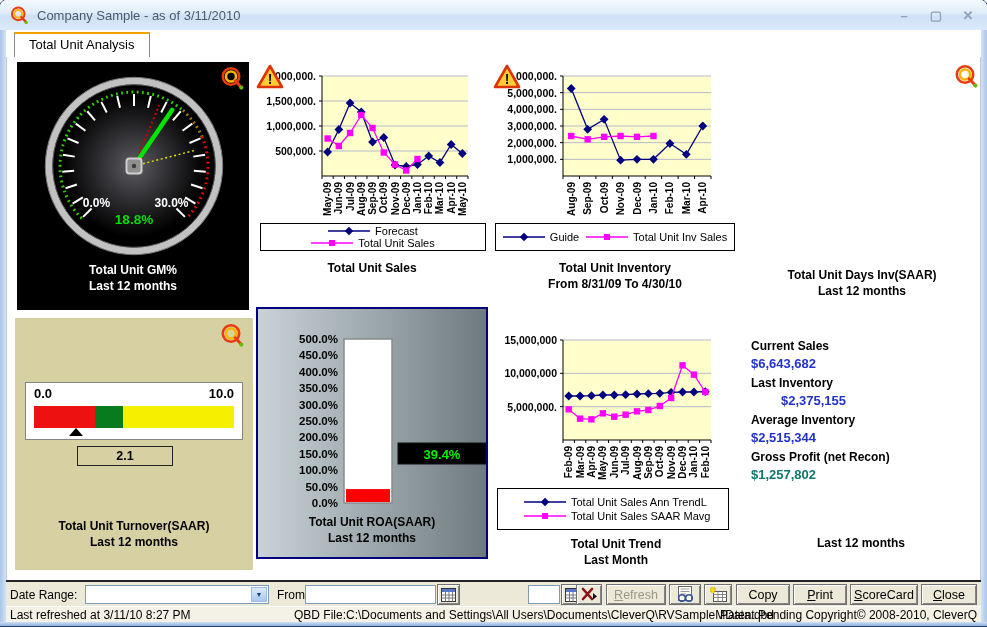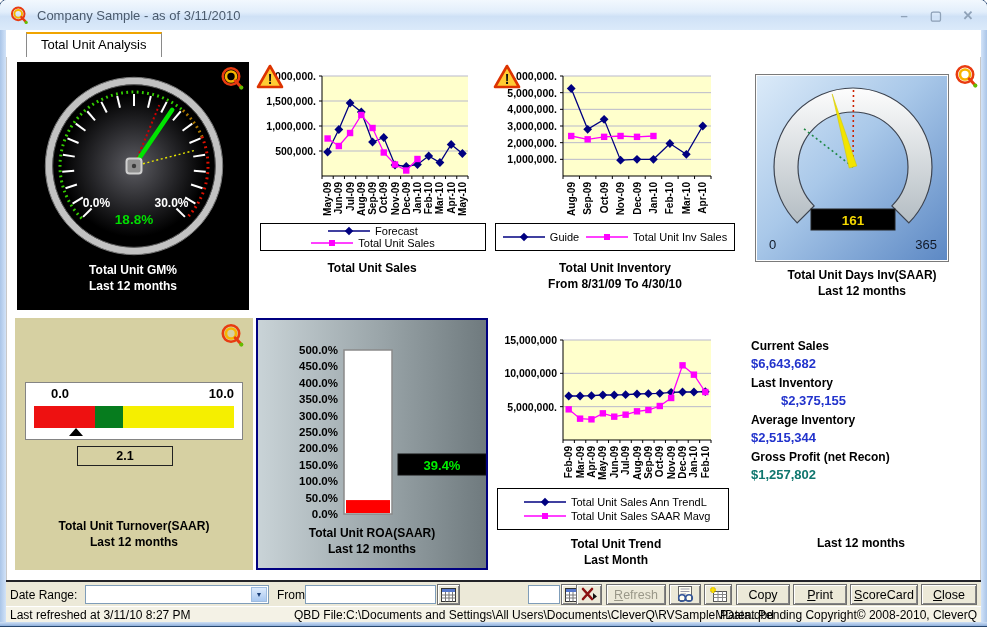--- a/index.html
+++ b/index.html
@@ -10,39 +10,39 @@
     background:linear-gradient(#f2f8fe 0%,#e2eefb 40%,#cfe1f6 55%,#dbeafa 100%);
     border-bottom:1px solid #b4c9e2;display:flex;align-items:center;}
   .title-text{font-size:13px;color:#4a5a6c;margin-left:8px;}
   .win-controls{position:absolute;right:10px;top:0;height:30px;display:flex;align-items:center;gap:14px;}
   .wbtn{font-size:13px;font-weight:bold;color:#8fa2b8;width:18px;text-align:center;cursor:default;}
   .side{position:absolute;top:30px;width:6px;height:592px;background:linear-gradient(90deg,#aac5e8,#d2e3f8);}
   .side.right{background:linear-gradient(90deg,#d2e3f8,#aac5e8);}
   .bottomstrip{position:absolute;left:0;top:622px;width:987px;height:5px;
     background:linear-gradient(#cfe0f5,#8fb0dc);border-bottom:1px solid #27466e;box-sizing:border-box;}
   .tabbar{position:absolute;left:6px;top:30px;width:975px;height:27px;background:#fff;}
-  .tab{position:absolute;left:20px;top:2px;height:23px;padding:0 14px;background:#fff;
+  .tab{position:absolute;left:8px;top:2px;height:23px;padding:0 14px;background:#fff;
     border:1px solid #8a8a8a;border-bottom:none;border-top:2px solid #f0a400;
     font-size:13px;line-height:22px;color:#000;}
   .content{position:absolute;left:6px;top:57px;width:975px;height:523px;background:#fff;
     border-left:1px solid #c8c8c8;border-right:1px solid #c8c8c8;box-sizing:border-box;}
   
   .panel{position:absolute;}
   svg{font-family:"Liberation Sans",sans-serif;display:block;}
   .g-title{position:absolute;left:0;width:100%;text-align:center;font-size:12px;font-weight:bold;line-height:16px;}
   .g-title.light{color:#fff;} .g-title.dark{color:#000;}
   .q-spot{position:absolute;width:26px;height:26px;cursor:pointer;}
   .warn-icon{position:absolute;width:28px;height:26px;z-index:5;cursor:pointer;}
   .legend{position:absolute;border:1px solid #000;background:#fff;display:flex;align-items:center;z-index:2;}
   .legend.row{flex-direction:row;justify-content:space-evenly;}
   .legend.col{flex-direction:column;align-items:flex-start;justify-content:center;gap:2px;padding-left:26px;box-sizing:border-box;}
   .leg-item{display:flex;align-items:center;gap:5px;font-size:11px;color:#000;white-space:nowrap;}
   
   .turn-box{position:absolute;left:10px;top:64px;width:216px;height:56px;background:#fff;border:1px solid #848484;}
-  .turn-min{position:absolute;left:8px;top:3px;font-size:13px;font-weight:bold;color:#000;margin-left:17px;}
+  .turn-min{position:absolute;left:8px;top:3px;font-size:13px;font-weight:bold;color:#000;}
   .turn-max{position:absolute;right:8px;top:3px;font-size:13px;font-weight:bold;color:#000;}
   .turn-bar{position:absolute;left:8px;right:8px;top:23px;height:22px;display:flex;}
   .turn-seg{height:100%;}
   .turn-marker{position:absolute;top:100%;width:0;height:0;border-left:7px solid transparent;
     border-right:7px solid transparent;border-bottom:8px solid #000;transform:translateX(-50%);}
   .turn-valuebox{position:absolute;left:62px;top:128px;width:94px;height:18px;border:1px solid #222;
     text-align:center;font-size:12.5px;font-weight:bold;line-height:18px;color:#000;}
   
   .stats{position:absolute;left:8px;top:16px;}
   .stat-label{font-size:12px;font-weight:bold;color:#000;margin-top:5px;}
@@ -339,38 +339,20 @@
             <span>Total Unit Inv Sales</span>
           </div>
         </div>
       <div class="g-title dark" style="top:198px;">
         <div>Total Unit Inventory</div>
         <div>From 8/31/09 To 4/30/10</div>
       </div>
     </div>
 
     <div class="panel" style="left:736px;top:5px;width:238px;height:250px;">
-      <div class="bluebox">
-        <svg id="days-svg" width="192" height="186">
-            <defs>
-              <linearGradient id="hg" x1="0" y1="0" x2="0" y2="1">
-                <stop offset="0%" stop-color="#fdfdfd"></stop>
-                <stop offset="100%" stop-color="#b4bdc3"></stop>
-              </linearGradient>
-            </defs>
-            <path d="M41.138564286262735 147.86143571373725 A79 79 0 1 1 152.86143571373725 147.86143571373725 L135.89087296526012 130.89087296526012 A55 55 0 1 0 58.10912703473988 130.89087296526012 Z" fill="url(#hg)" stroke="#3d4450" stroke-width="1.2"></path>
-            <line x1="97" y1="92" x2="46.463860202574274" y2="52.73043704884095" stroke="#1e8844" stroke-width="1.6" stroke-dasharray="2 3"></line>
-            <line x1="97" y1="92" x2="97.50351203787731" y2="14.001625173163305" stroke="#cc2200" stroke-width="1.6" stroke-dasharray="2 3"></line>
-            <polygon points="76.17385682204939,18.90915405927018 100.84688662845946,90.9038872011605 93.15311337154054,93.0961127988395" fill="#f2e400" stroke="#cfc200" stroke-width="0.5"></polygon>
-            <rect x="55" y="134" width="84" height="21" fill="#000" stroke="#222"></rect>
-            <text x="97" y="149.5" text-anchor="middle" font-size="13.5" font-weight="bold" fill="#f5d800">161</text>
-            <text x="13" y="174" font-size="13" fill="#101826">0</text>
-            <text x="181" y="174" text-anchor="end" font-size="13" fill="#101826">365</text>
-          </svg>
-      </div>
       <div class="q-spot" style="right:2px;top:1px;">
           <svg width="26" height="26" viewBox="0 0 26 26">
 <circle cx="12" cy="11.5" r="8.2" fill="none" stroke="#e83b10" stroke-width="2.6"></circle>
 <circle cx="12" cy="11.5" r="5" fill="none" stroke="#f7b400" stroke-width="2.6"></circle>
 <line x1="16.2" y1="15.8" x2="21.3" y2="21.3" stroke="#e83b10" stroke-width="3" stroke-linecap="round"></line>
 <circle cx="22.3" cy="22.6" r="2.1" fill="#66bb00"></circle>
           </svg>
         </div>
       <div class="g-title dark" style="top:205px;">
         <div>Total Unit Days Inv(SAAR)</div>
@@ -397,21 +379,21 @@
             <div class="turn-marker" style="left: 21%;"></div>
           </div>
       </div>
       <div class="turn-valuebox">2.1</div>
       <div class="g-title dark" style="top:200px;">
         <div>Total Unit Turnover(SAAR)</div>
         <div>Last 12 months</div>
       </div>
     </div>
 
-    <div class="panel" style="left:249px;top:261px;width:232px;height:252px;border:2px solid #000080;box-sizing:border-box;background:linear-gradient(90deg,#c9d3d7 0%,#99a4a8 55%,#6f7a7e 100%);">
+    <div class="panel" style="left:249px;top:250px;width:232px;height:252px;border:2px solid #000080;box-sizing:border-box;background:linear-gradient(90deg,#c9d3d7 0%,#99a4a8 55%,#6f7a7e 100%);">
       <svg id="roa-svg" width="228" height="200" style="position:absolute;left:0;top:8px;">
           <text x="80" y="26" text-anchor="end" font-size="11.5" font-weight="bold" fill="#000">500.0%</text>
           <text x="80" y="42.4" text-anchor="end" font-size="11.5" font-weight="bold" fill="#000">450.0%</text>
           <text x="80" y="58.8" text-anchor="end" font-size="11.5" font-weight="bold" fill="#000">400.0%</text>
           <text x="80" y="75.2" text-anchor="end" font-size="11.5" font-weight="bold" fill="#000">350.0%</text>
           <text x="80" y="91.6" text-anchor="end" font-size="11.5" font-weight="bold" fill="#000">300.0%</text>
           <text x="80" y="108" text-anchor="end" font-size="11.5" font-weight="bold" fill="#000">250.0%</text>
           <text x="80" y="124.4" text-anchor="end" font-size="11.5" font-weight="bold" fill="#000">200.0%</text>
           <text x="80" y="140.8" text-anchor="end" font-size="11.5" font-weight="bold" fill="#000">150.0%</text>
           <text x="80" y="157.2" text-anchor="end" font-size="11.5" font-weight="bold" fill="#000">100.0%</text>

